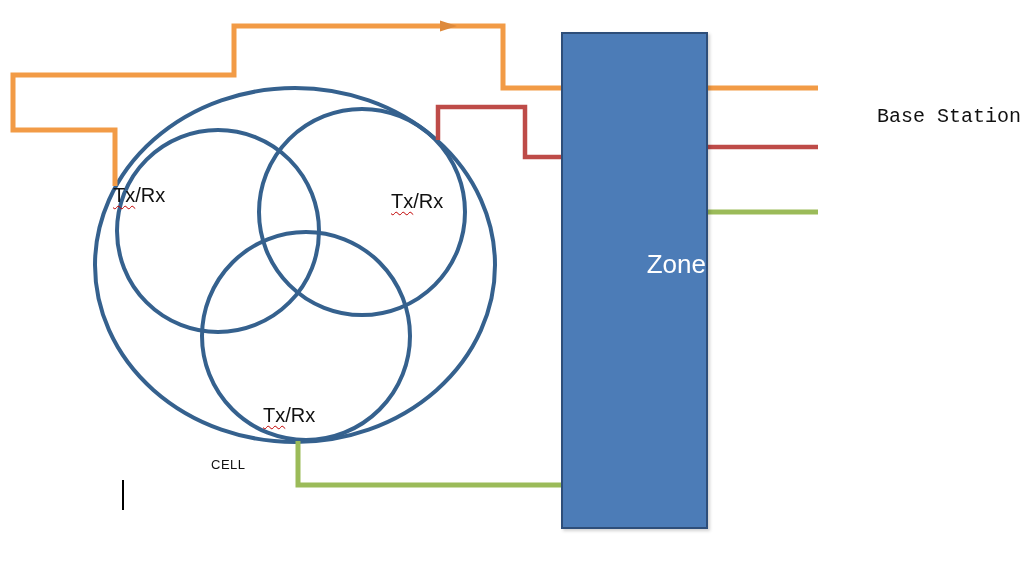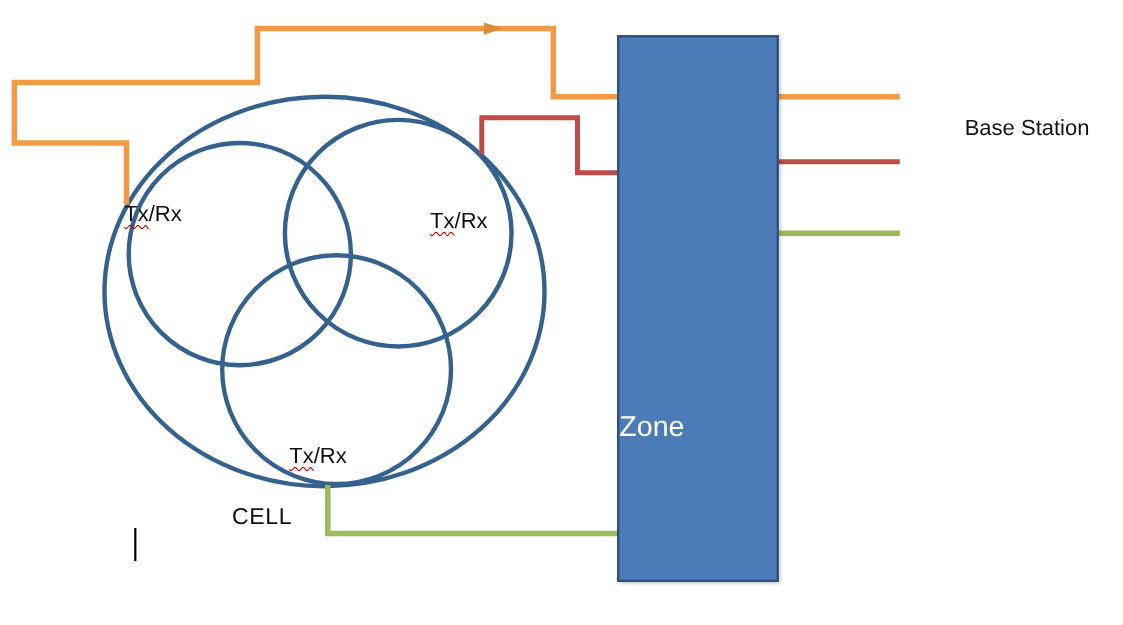--- a/index.html
+++ b/index.html
@@ -50,33 +50,33 @@
     line-height: 1.1;
   }
   .txrx { font-size: 20px; text-align: right; }
   .txrx .misspelled {
     text-decoration-line: underline;
     text-decoration-style: wavy;
     text-decoration-color: var(--squiggle);
     text-decoration-thickness: 1px;
     text-underline-offset: 3px;
   }
-  .cell-lbl { font-size: 21px; letter-spacing: 0.5px; }
+  .cell-lbl { font-size: 13px; letter-spacing: 0.5px; }
   .base-station-lbl { font-size: 20px; }
 
   .zone-box {
     position: absolute;
     left: 561px; top: 32px;
     width: 147px; height: 497px;
     background: var(--box_fill);
     border: 2.5px solid var(--box_border);
     box-shadow: 2px 2px 3px rgba(0,0,0,0.18);
     display: flex;
-    flex-direction: row;
-    align-items: center;
+    flex-direction: column;
+    align-items: flex-end;
     padding-top: 212px;
   }
   .zone-box .zone-line {
     color: var(--box_text);
     font-size: 26px;
     line-height: 36px;
     text-align: center;
   }
   .text-cursor {
     position: absolute;
@@ -123,15 +123,15 @@
   </div>
 
   <div class="lbl cell-lbl" style="left:211px; top:458px;">CELL</div>
 
   <div class="text-cursor"></div>
 
   <div class="zone-box">
     <div class="zone-line">Zone</div>
   </div>
 
-  <div class="lbl base-station-lbl" style="left:877px; top:106px;">Base Station</div>
+  <div class="lbl base-station-lbl" style="left:877px; top:106px;font-family:Liberation Mono, monospace;">Base Station</div>
 
 </div>
 
 </body></html>

